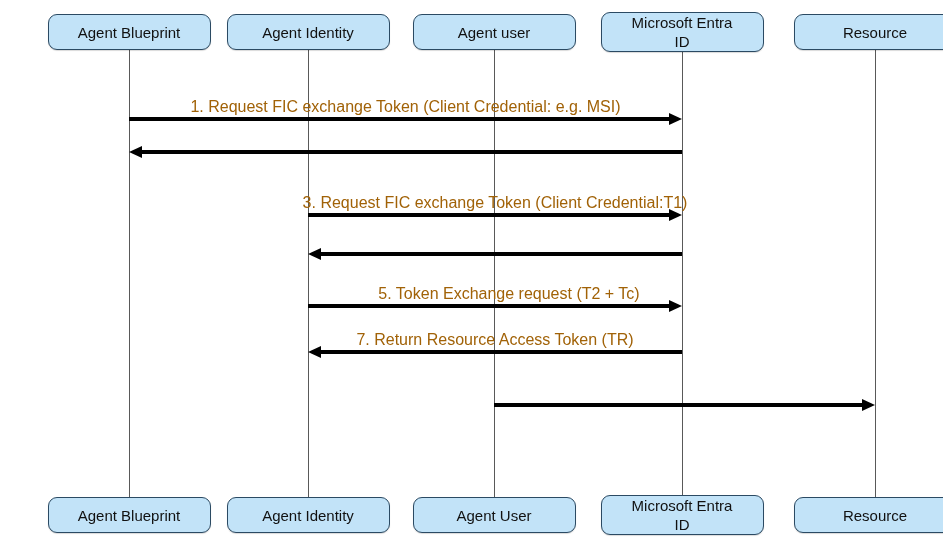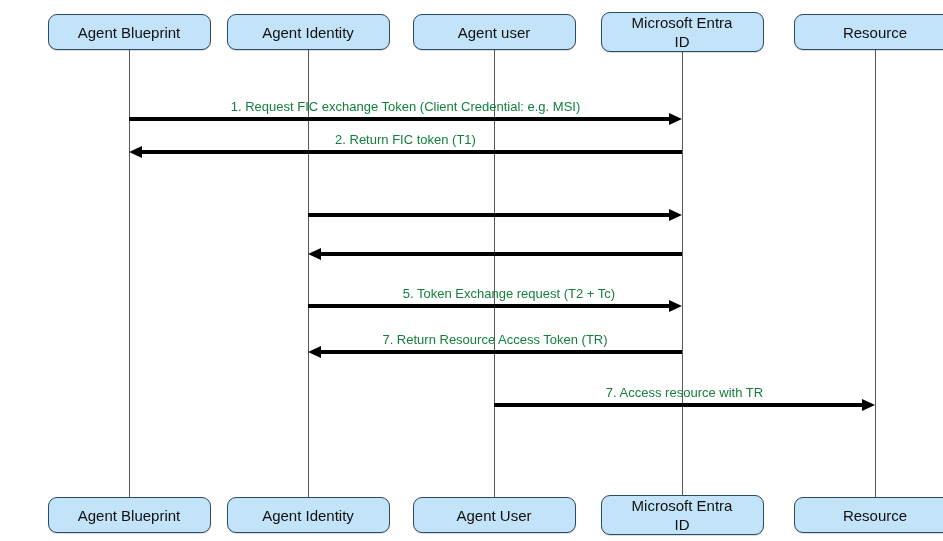--- a/index.html
+++ b/index.html
@@ -35,22 +35,22 @@
     justify-content: center;
     text-align: center;
     line-height: 19px;
     box-shadow: 0 1px 1px rgba(0,0,0,0.15);
   }
   .actor-line { white-space: nowrap; }
   .msg-label {
     position: absolute;
     width: 520px;
     text-align: center;
-    font-size: 13px;
-    color: #15803d;
+    font-size: 16px;
+    color: #a16207;
     line-height: 18px;
     white-space: nowrap;
   }
   .msg-shaft {
     position: absolute;
     height: 4px;
     background: #000000;
   }
   .msg-head {
     position: absolute;
@@ -99,29 +99,28 @@
     </div>
     <div class="actor-box" style="left: 760.5px; top: 14px; width: 163px; height: 36px;">
       <div class="actor-line">Resource</div>
     </div>
     <div class="actor-box" style="left: 760.5px; top: 497px; width: 163px; height: 36px;">
       <div class="actor-line">Resource</div>
     </div>
     <div class="msg-label" style="left: 112.5px; top: 98px;">1. Request FIC exchange Token (Client Credential: e.g. MSI)</div>
     <div class="msg-shaft" style="top: 117px; left: 96px; width: 542px;"></div>
     <div class="msg-head right" style="top: 113px; left: 636px;"></div>
-    <div class="msg-label" style="left: 112.5px; top: 131px;">2. Return FIC token (T1)</div>
     <div class="msg-shaft" style="top: 150px; left: 107px; width: 542px;"></div>
     <div class="msg-head left" style="top: 146px; left: 96px;"></div>
+    <div class="msg-label" style="left: 202px; top: 194px;">3. Request FIC exchange Token (Client Credential:T1)</div>
     <div class="msg-shaft" style="top: 213px; left: 275px; width: 363px;"></div>
     <div class="msg-head right" style="top: 209px; left: 636px;"></div>
     <div class="msg-shaft" style="top: 252px; left: 286px; width: 363px;"></div>
     <div class="msg-head left" style="top: 248px; left: 275px;"></div>
     <div class="msg-label" style="left: 216px; top: 285px;">5. Token Exchange request (T2 + Tc)</div>
     <div class="msg-shaft" style="top: 304px; left: 275px; width: 363px;"></div>
     <div class="msg-head right" style="top: 300px; left: 636px;"></div>
     <div class="msg-label" style="left: 202px; top: 331px;">7. Return Resource Access Token (TR)</div>
     <div class="msg-shaft" style="top: 350px; left: 286px; width: 363px;"></div>
     <div class="msg-head left" style="top: 346px; left: 275px;"></div>
-    <div class="msg-label" style="left: 391.5px; top: 384px;">7. Access resource with TR</div>
     <div class="msg-shaft" style="top: 403px; left: 461px; width: 370px;"></div>
     <div class="msg-head right" style="top: 399px; left: 829px;"></div>
   </div>
 
 </body></html>

